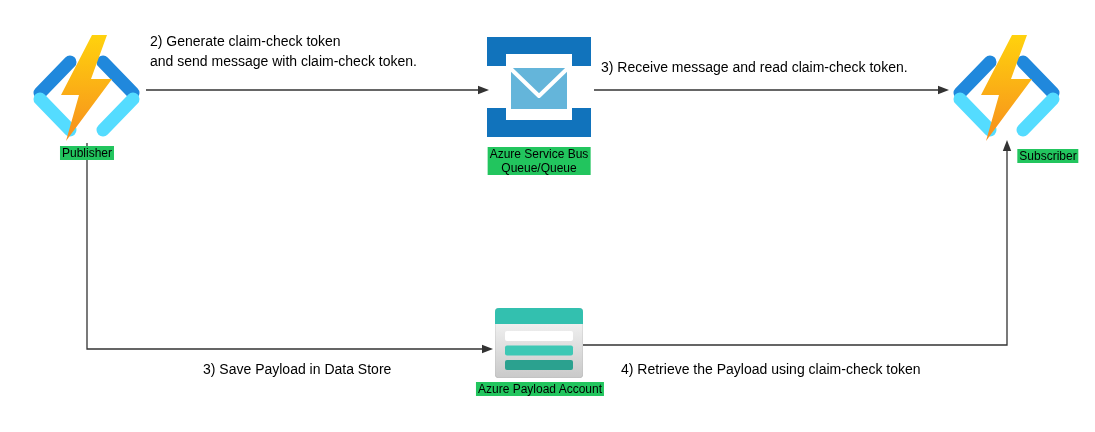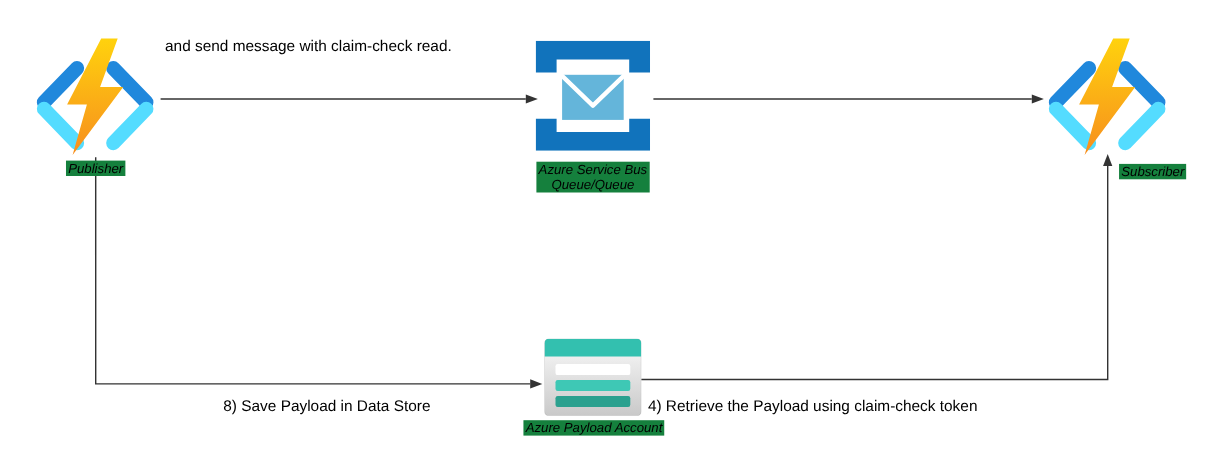--- a/index.html
+++ b/index.html
@@ -26,23 +26,22 @@
     position: absolute;
   }
   .node svg { display: block; }
   .node-label {
     position: absolute;
     transform: translateX(-50%);
     font-size: 12px;
     line-height: 14px;
     text-align: center;
     white-space: nowrap;
-    background: #15803d;
+    background: #22c55e;
     padding: 0 2px;
-    font-style: italic;
   }
   .step-text {
     position: absolute;
     font-size: 14px;
     line-height: 20px;
     white-space: nowrap;
   }
 </style>
 </head>
 <body>
@@ -140,18 +139,20 @@
       <rect x="0" y="0" width="88" height="70" rx="4" fill="url(#storageBody)" stroke="#b5b5b5" stroke-width="0.6"></rect>
       <path d="M4 0 H84 A4 4 0 0 1 88 4 V16 H0 V4 A4 4 0 0 1 4 0 Z" fill="var(--storage-teal,#33C0AF)"></path>
       <rect x="10" y="23" width="68" height="10" rx="2" fill="#ffffff"></rect>
       <rect x="10" y="37.5" width="68" height="10" rx="2" fill="var(--storage-teal-mid,#3EC8B5)"></rect>
       <rect x="10" y="52" width="68" height="10" rx="2" fill="var(--storage-teal-dark,#2BA18F)"></rect>
     </svg>
   </div>
   <div class="node-label" style="left:540px; top:382px;">Azure Payload Account</div>
 
   <div class="step-text" style="left:150px; top:31px;">
-    <div>and send message with claim-check read.</div>
+    <div>2) Generate claim-check token</div>
+    <div>and send message with claim-check token.</div>
   </div>
-  <div class="step-text" style="left:203px; top:359px;">8) Save Payload in Data Store</div>
-  <div class="step-text" style="left:589px; top:359px;text-align:right;">4) Retrieve the Payload using claim-check token</div>
+  <div class="step-text" style="left:601px; top:57px;">3) Receive message and read claim-check token.</div>
+  <div class="step-text" style="left:203px; top:359px;">3) Save Payload in Data Store</div>
+  <div class="step-text" style="left:621px; top:359px;text-align:right;">4) Retrieve the Payload using claim-check token</div>
 
 </div>
 
 </body></html>

